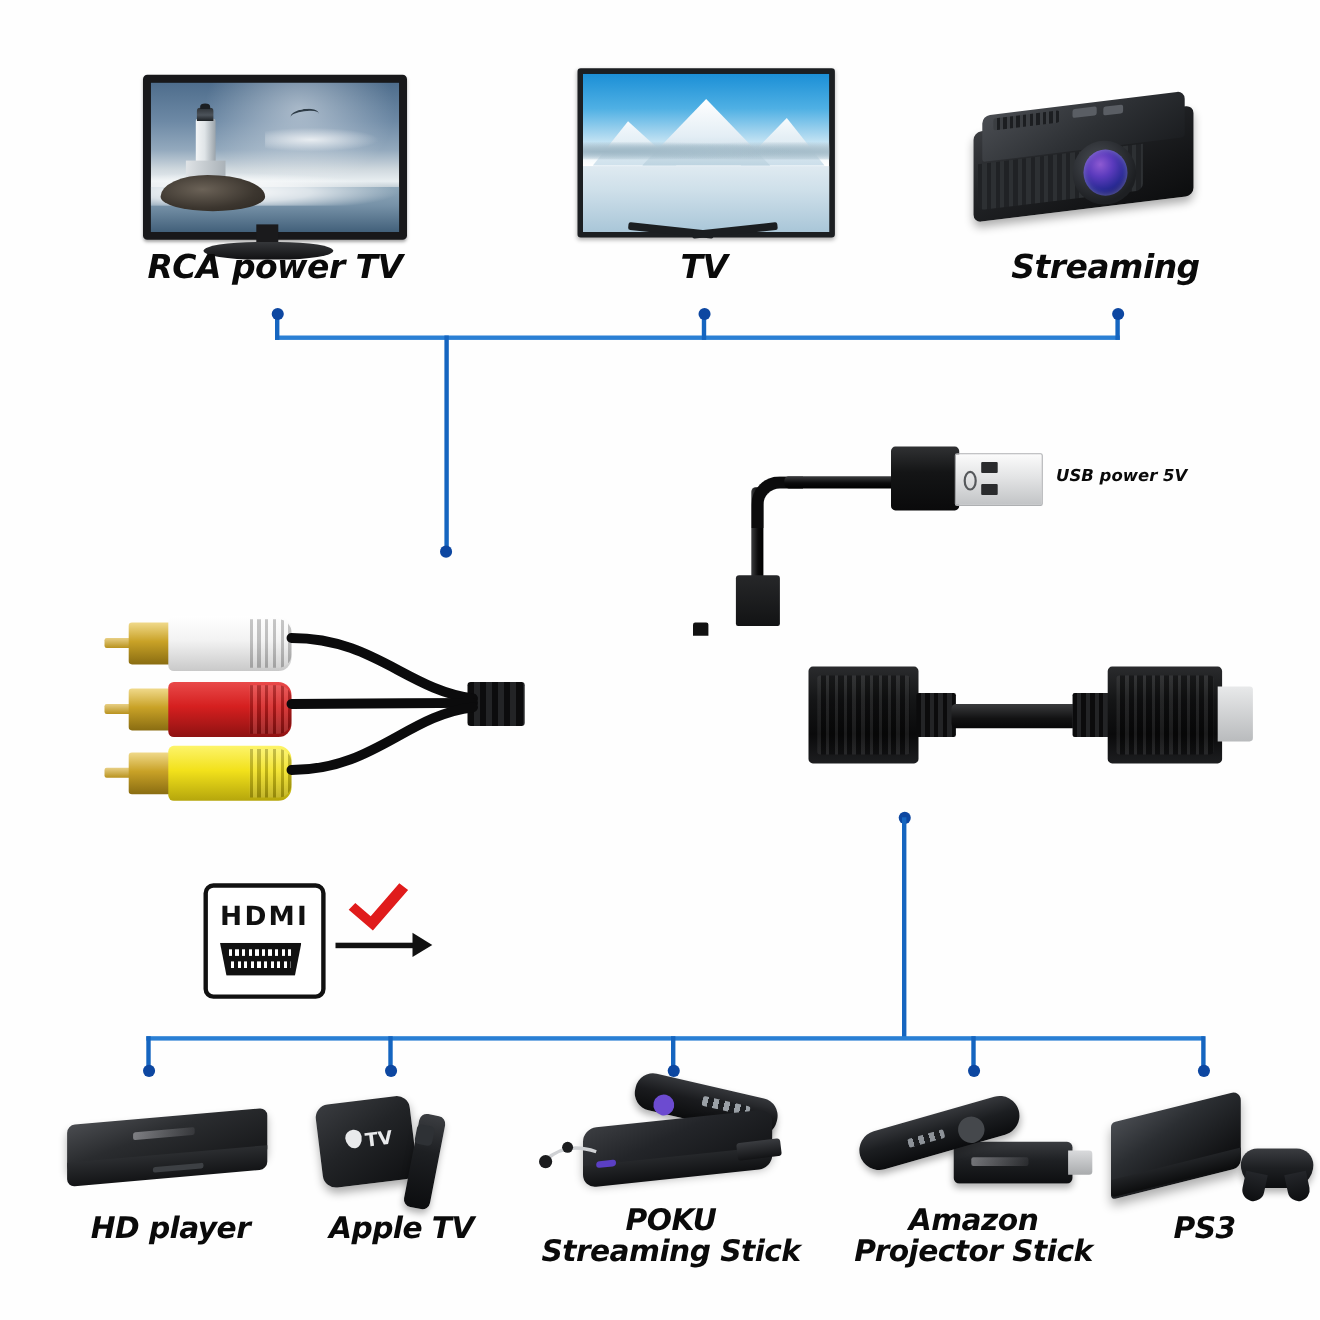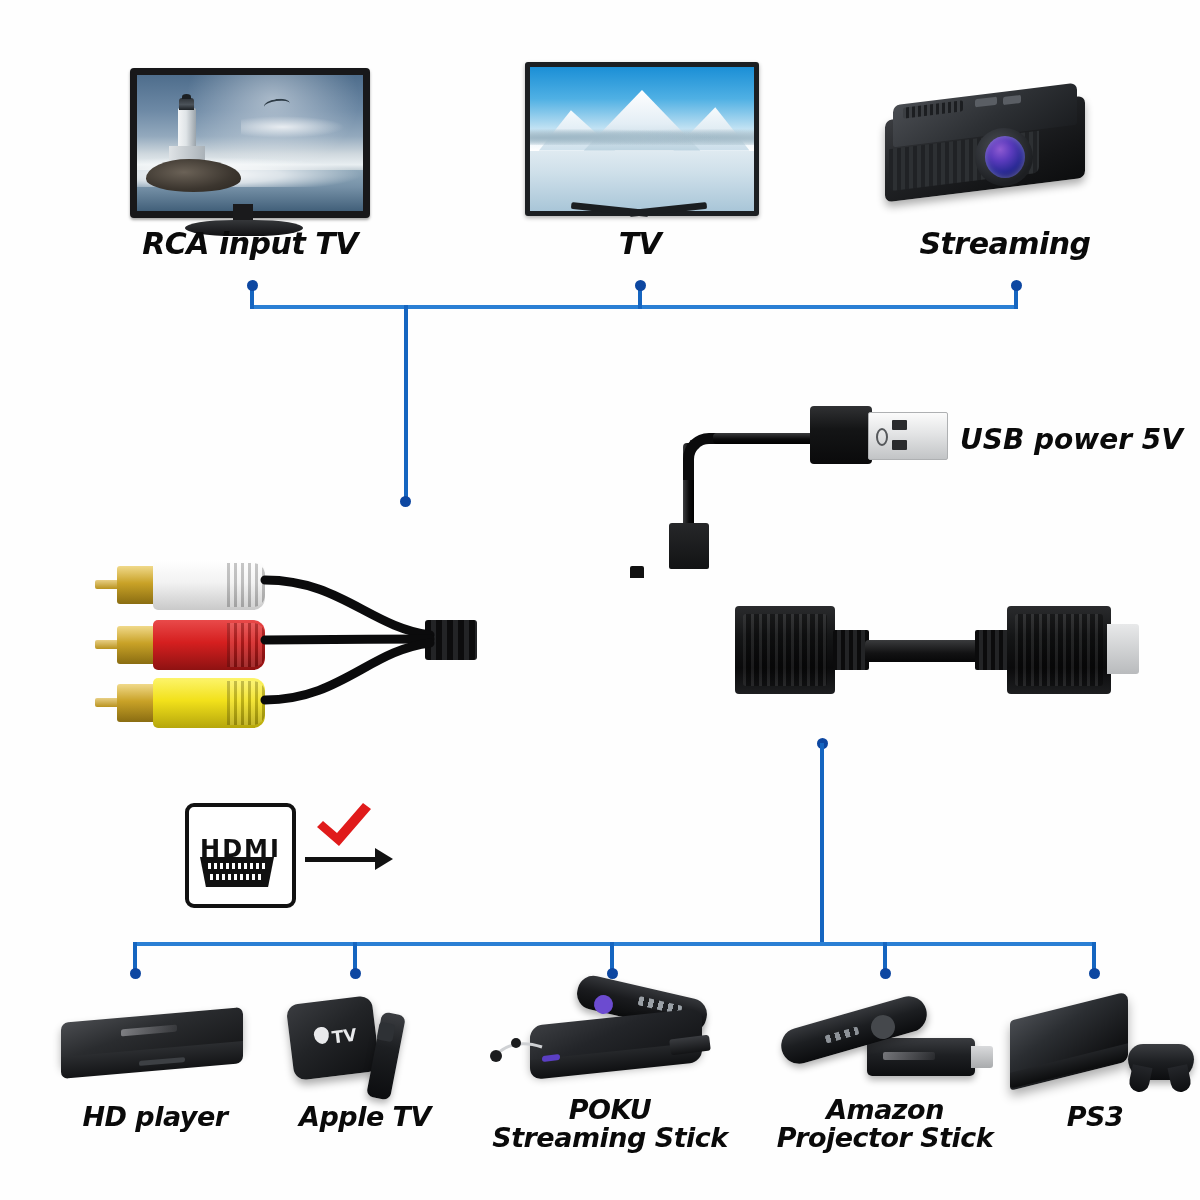--- a/index.html
+++ b/index.html
@@ -26,21 +26,21 @@
     font-family: "DejaVu Sans", sans-serif;
     font-weight: bold;
     font-style: italic;
     color: #0a0a0a;
     line-height: 1.05;
     letter-spacing: -0.5px;
     white-space: pre-line;
   }
   .lbl-top { font-size: 30px; }
   .lbl-bottom { font-size: 27px; }
-  .lbl-usb { font-size: 28px; font-weight: bold; font-style: italic; letter-spacing: 0px;}
+  .lbl-usb { font-size: 15px; font-weight: bold; font-style: italic; letter-spacing: 0px;}
 
   
   .wire-h { position: absolute; background: #2a7fd4; height: 4px; }
   .wire-v { position: absolute; background: #1565c0; width: 4px; }
   .dot {
     position: absolute;
     width: 11px; height: 11px;
     border-radius: 50%;
     background: #0d47a1;
   }
@@ -350,21 +350,21 @@
         <div class="tv1-tower"></div>
         <div class="tv1-lamp"></div>
         <div class="tv1-lamptop"></div>
         <div class="tv1-house"></div>
         <div class="tv1-rock"></div>
       </div>
     </div>
     <div class="tv1-stand-neck" style="left:103px; top:136px; width:20px; height:20px;"></div>
     <div class="tv1-stand-base" style="left:55px; top:152px; width:118px; height:16px;"></div>
   </div>
-  <div class="label lbl-top" style="left:120px; top:228px; width:260px;">RCA input TV</div>
+  <div class="label lbl-top" style="left:120px; top:228px; width:260px;">RCA power TV</div>
 
   <div class="abs" style="left:525px; top:62px; width:230px; height:165px;">
     <div class="tv2-frame" style="left:0; top:0; width:224px; height:144px;">
       <div class="tv2-screen">
         <div class="tv2-mtn2"></div>
         <div class="tv2-mtn3"></div>
         <div class="tv2-mtn"></div>
         <div class="tv2-trees"></div>
         <div class="tv2-lake"></div>
       </div>
@@ -470,21 +470,21 @@
 
     <div class="hdmi-neck" style="left:240px; top:32px; width:36px; height:40px;"></div>
     <div class="hdmi-head" style="left:272px; top:8px; width:104px; height:88px;"></div>
     <div class="hdmi-ribs" style="left:280px; top:16px; width:88px; height:72px;"></div>
     <div class="hdmi-tip" style="left:372px; top:26px; width:32px; height:50px;"></div>
   </div>
 
   <div class="abs" style="left:185px; top:795px; width:330px; height:115px;">
 
     <div class="badge-box" style="left:0; top:8px; width:103px; height:97px;">
-      <div class="badge-text" style="top:28px; font-size:24px;">HDMI</div>
+      <div class="badge-text" style="top:12px; font-size:24px;">HDMI</div>
       <div class="hdmi-glyph" style="left:11px; top:50px; width:74px; height:30px;">
         <div class="hdmi-glyph-inner" style="left:8px; top:6px; width:58px; height:6px;"></div>
         <div class="hdmi-glyph-inner" style="left:10px; top:17px; width:54px; height:6px;"></div>
       </div>
     </div>
 
     <svg class="abs" style="left:128px; top:6px; width:62px; height:48px;" viewBox="0 0 62 48">
       <path d="M 4 26 L 10 20 L 24 32 L 50 2 L 58 8 L 26 45 Z" fill="#e01b1b"></path>
     </svg>
 

